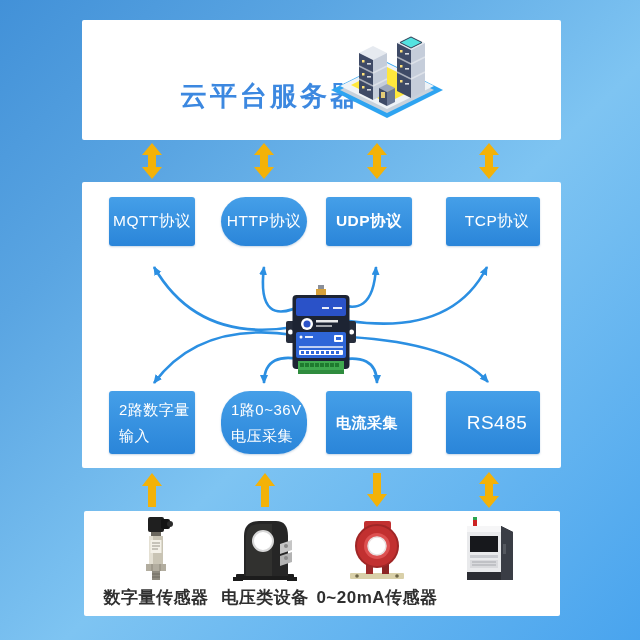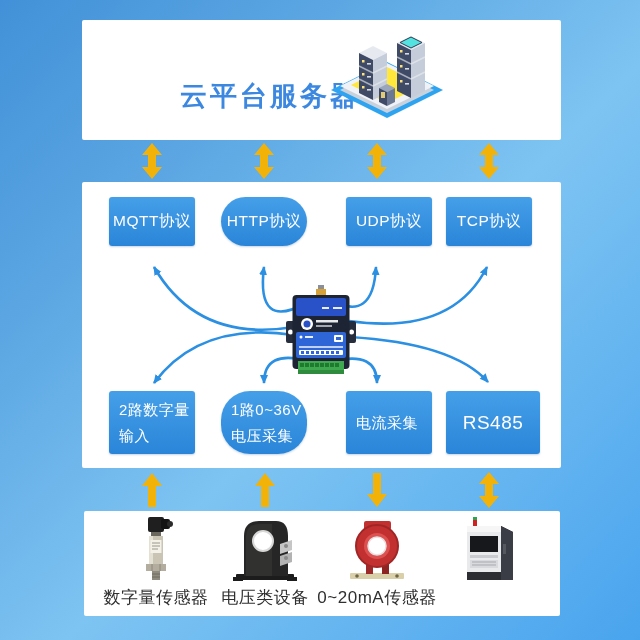--- a/index.html
+++ b/index.html
@@ -12,26 +12,26 @@
   #bottom-panel{left:84px;top:511px;width:476px;height:105px;}
   .cloud-title{position:absolute;left:68px;top:58px;width:240px;text-align:center;
     font-size:27px;letter-spacing:3px;color:#3c88e0;font-weight:600;}
   .blue-box{position:absolute;width:86px;height:49px;border-radius:3px;
     background:linear-gradient(180deg,#459fe8 0%,#2a85d9 100%);
     color:#ffffff;display:flex;align-items:center;justify-content:center;
     font-size:15.5px;letter-spacing:0.5px;box-shadow:0 1px 2px rgba(30,90,150,0.25);}
   .proto{top:197px;}
   .iface{top:391px;height:63px;flex-direction:column;align-items:flex-start;
     justify-content:center;padding-left:10px;width:76px;font-size:15px;line-height:26px;}
-  .iface.center{align-items:center;padding-left:0;width:94px;font-size:19px;}
-  .bx1{left:109px;} .bx2{left:221px;border-radius:29px;} .bx3{left:346px;} .bx4{left:446px;}
+  .iface.center{align-items:center;padding-left:8px;width:86px;font-size:19px;}
+  .bx1{left:109px;} .bx2{left:221px;border-radius:29px;} .bx3{left:326px;font-weight:bold;} .bx4{left:446px;padding-left:8px;}
   .flow-arrow{position:absolute;}
   .dev-item{position:absolute;top:514px;width:130px;text-align:center;}
   .dev-img{height:68px;display:flex;align-items:flex-end;justify-content:center;}
-  .dev-label{margin-top:4px;font-size:17px;color:#2f2f2f;font-weight:400;letter-spacing:0.5px;}
+  .dev-label{margin-top:4px;font-size:17px;color:#2f2f2f;font-weight:700;letter-spacing:0.5px;}
   #curves{position:absolute;left:0;top:0;pointer-events:none;}
   #gateway{position:absolute;left:286px;top:283px;}
   #server-illus{position:absolute;left:328px;top:16px;}
 </style>
 </head>
 <body>
 
 <div id="stage">
 
   <div class="panel" id="top-panel">

